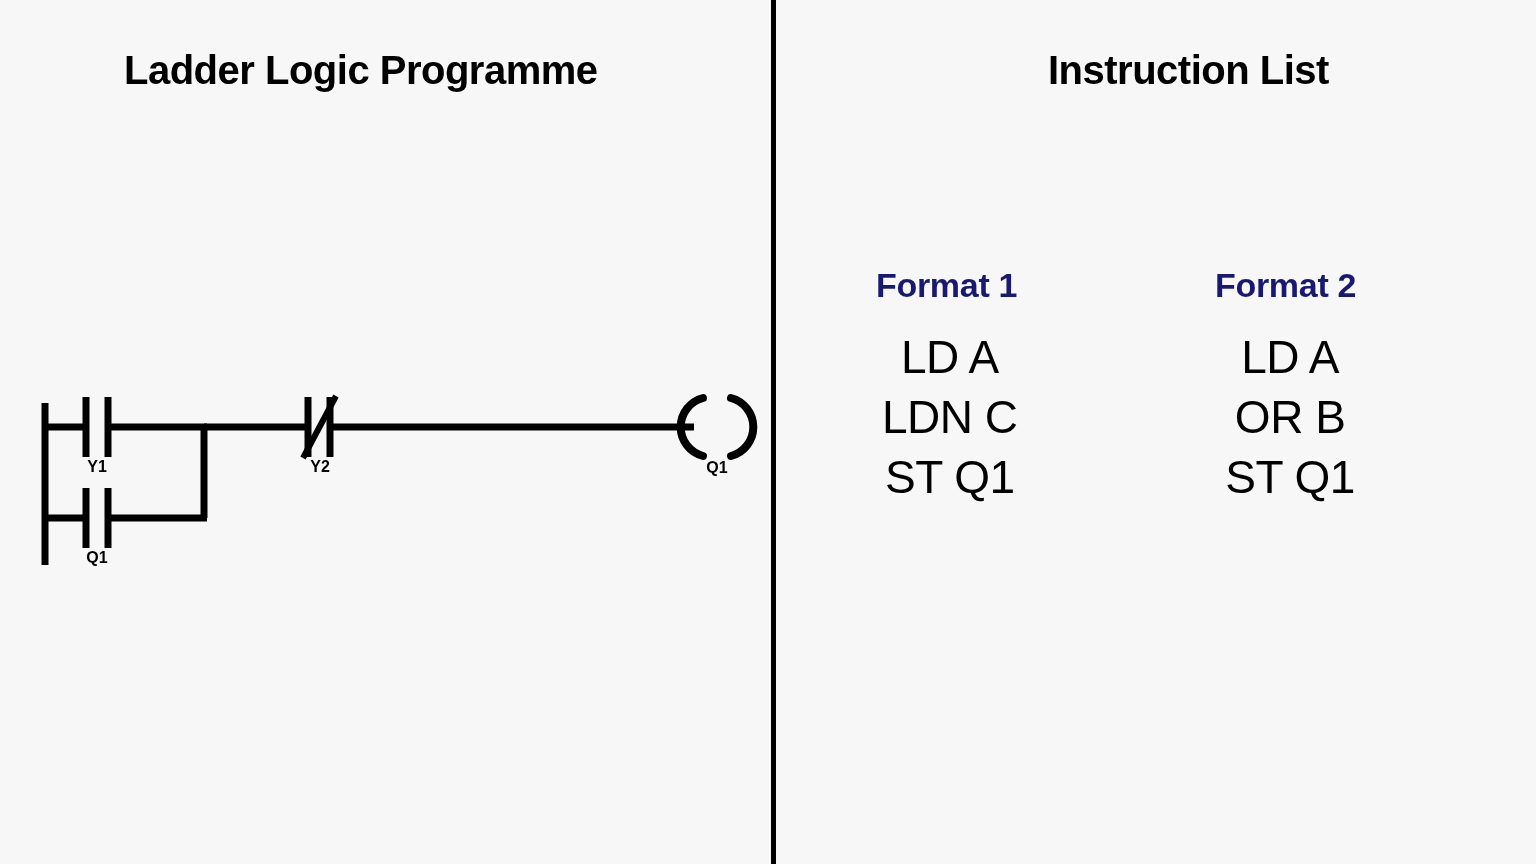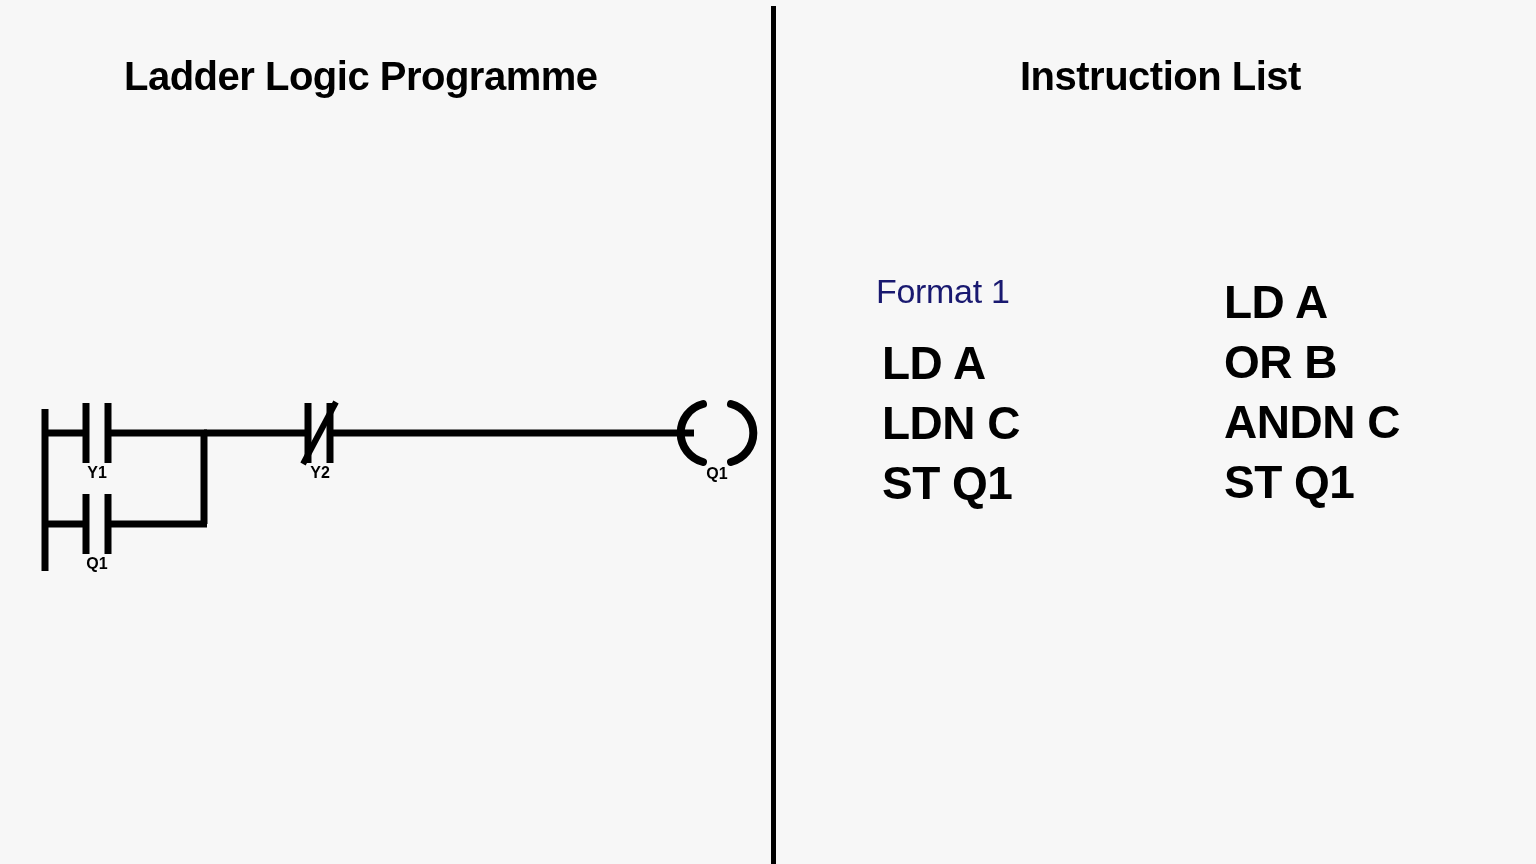--- a/index.html
+++ b/index.html
@@ -11,21 +11,20 @@
     height: 864px;
     background: #f7f7f7;
     font-family: "Liberation Sans", sans-serif;
     overflow: hidden;
     position: relative;
   }
   #canvas {
     position: relative;
     width: 1536px;
     height: 637px;
-    margin-top: 6px;
   }
 
   
   .divider {
     position: absolute;
     left: 771px;
     top: 0;
     width: 5px;
     height: 864px;
     background: #000000;
@@ -34,21 +33,21 @@
   
   .panel-title {
     position: absolute;
     font-weight: bold;
     font-size: 40px;
     color: #000000;
     white-space: nowrap;
     letter-spacing: -0.5px;
   }
   #ladder-title { left: 124px; top: 48px; }
-  #il-title     { left: 1020px; top: 48px; text-align: right; }
+  #il-title     { left: 1048px; top: 48px; text-align: right; }
 
   
   #ladder-svg {
     position: absolute;
     left: 0;
     top: 330px;
     width: 775px;
     height: 300px;
   }
   .contact-label {
@@ -61,38 +60,39 @@
   
   .il-column {
     position: absolute;
     top: 266px;
   }
   #format1-column { left: 876px; }
   #format2-column { left: 1215px; }
 
   .il-heading {
     font-size: 34px;
-    font-weight: normal;
+    font-weight: bold;
     color: #191970;
     margin: 0 0 22px 0;
     white-space: nowrap;
     letter-spacing: -0.3px;
   }
   .il-list {
     list-style: none;
     margin: 0;
     padding: 0;
   }
   .il-list li {
     font-size: 46px;
-    font-weight: bold;
+    font-weight: normal;
     color: #000000;
     line-height: 60px;
     white-space: nowrap;
     letter-spacing: -0.5px;
+    text-align: center;
   }
   #format1-column .il-list { margin-left: 6px; }
   #format2-column .il-list { margin-left: 9px; }
 </style>
 </head>
 <body>
 
 <div id="canvas">
 
   <div class="panel-title" id="ladder-title">Ladder Logic Programme</div>
@@ -135,21 +135,21 @@
   <div class="il-column" id="format1-column">
     <div class="il-heading">Format 1</div>
     <ul class="il-list" id="format1-list">
         <li>LD A</li>
         <li>LDN C</li>
         <li>ST Q1</li>
       </ul>
   </div>
 
   <div class="il-column" id="format2-column">
+    <div class="il-heading">Format 2</div>
     <ul class="il-list" id="format2-list">
         <li>LD A</li>
         <li>OR B</li>
-        <li>ANDN C</li>
         <li>ST Q1</li>
       </ul>
   </div>
 
 </div>
 
 </body></html>

